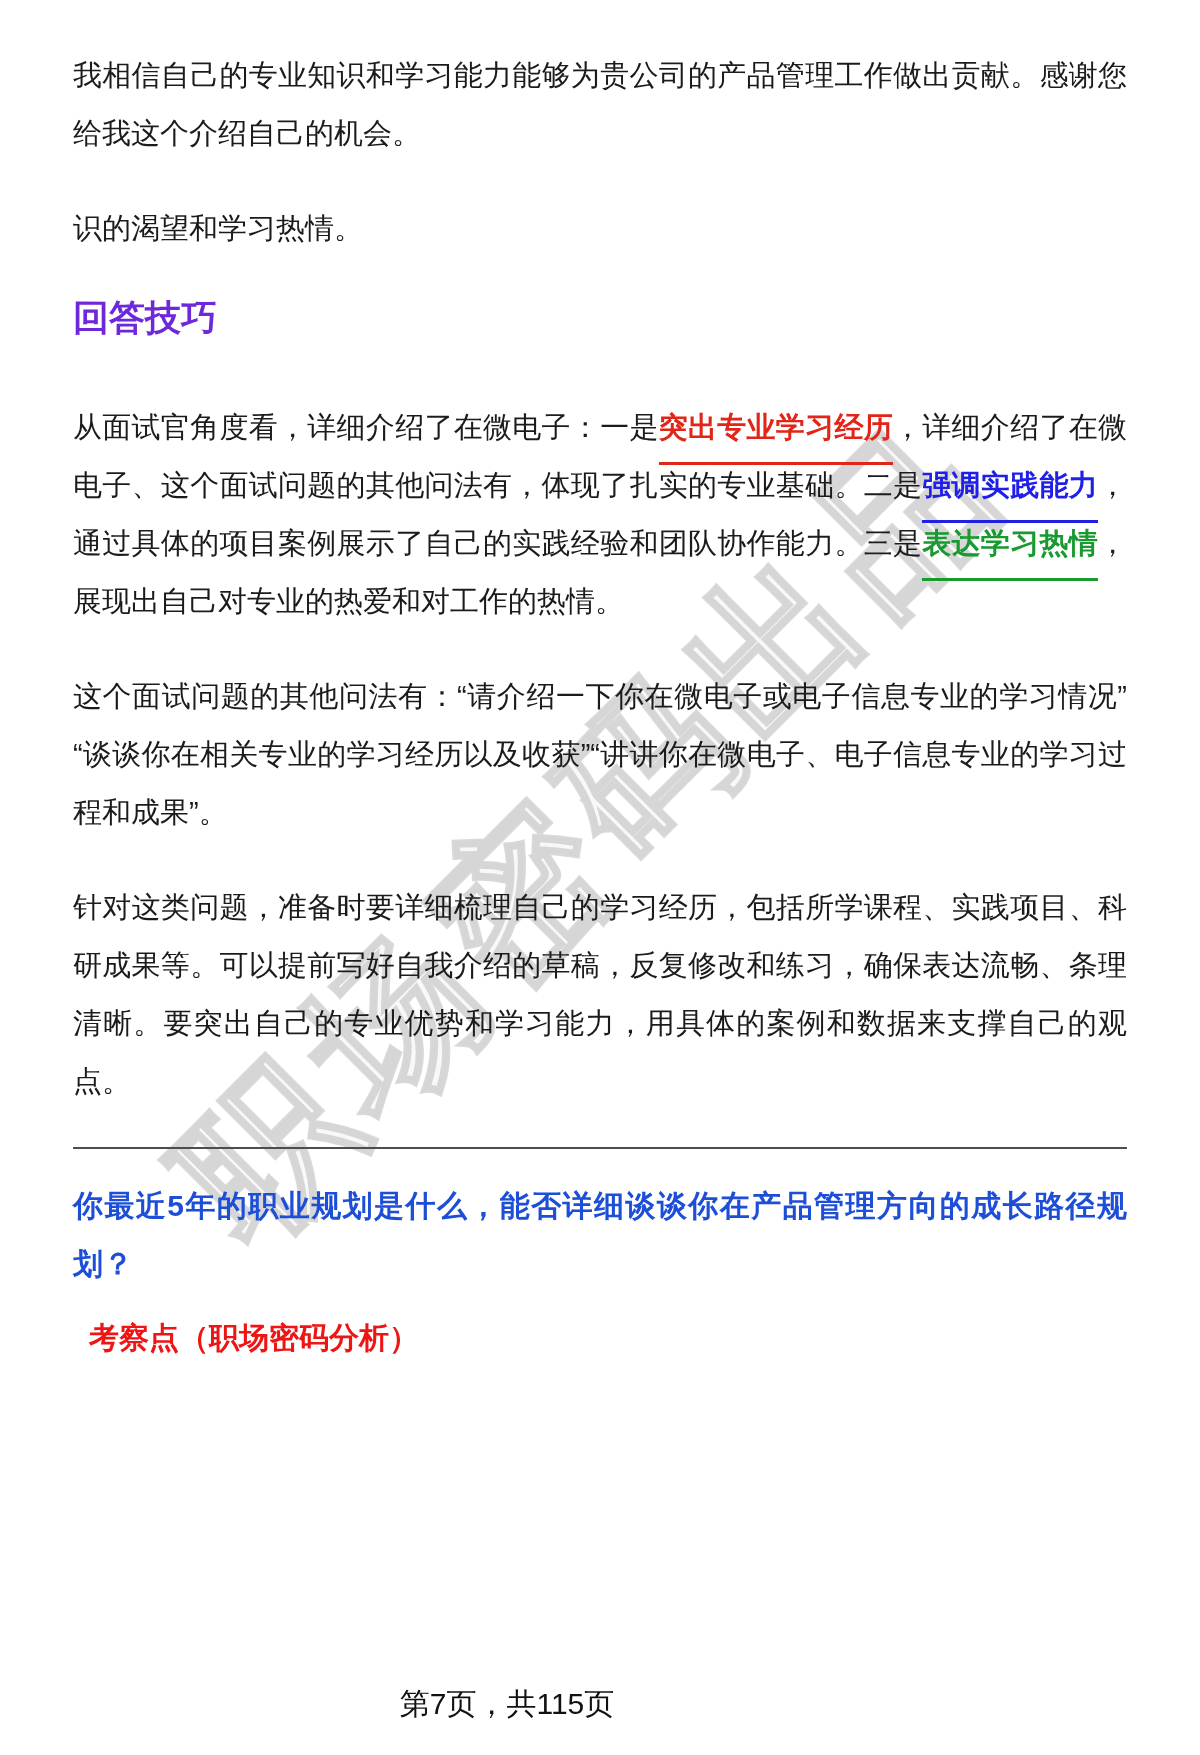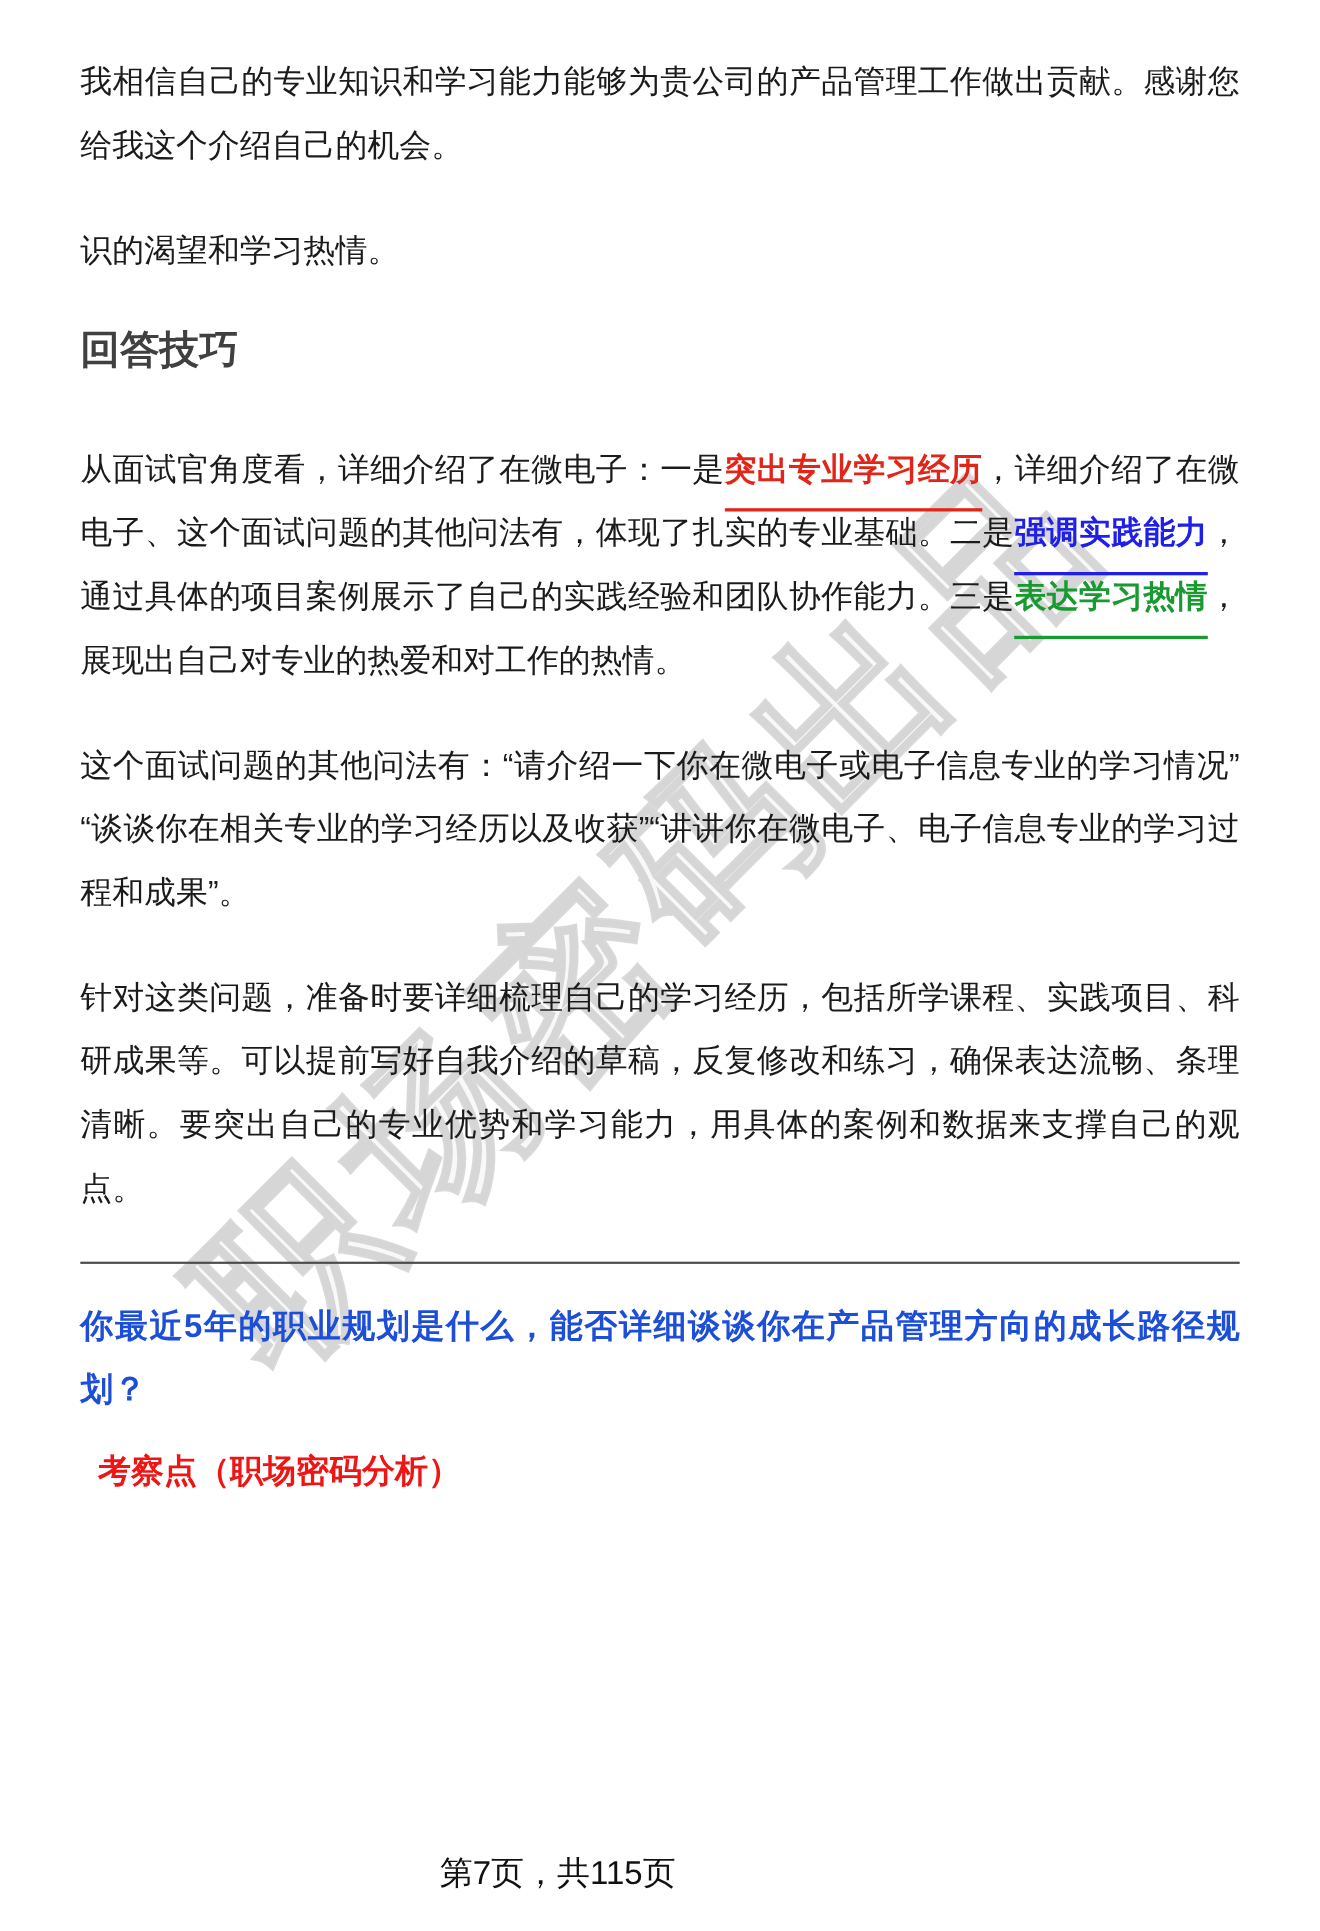--- a/index.html
+++ b/index.html
@@ -42,21 +42,21 @@
     font-size: 29px;
     line-height: 58px;
     margin: 0 0 37px 0;
     text-align: justify;
     color: #1b1b1b;
   }
   h2.section-heading {
     font-size: 36px;
     line-height: 48px;
     font-weight: bold;
-    color: #404040;
+    color: #6d28d9;
     margin: 0 0 56px 0;
   }
   .hl {
     font-weight: bold;
     padding-bottom: 19px;
     border-bottom: 3px solid currentColor;
   }
   .hl-red   { color: #e12619; }
   .hl-blue  { color: #1f1fe8; }
   .hl-green { color: #189a30; }

